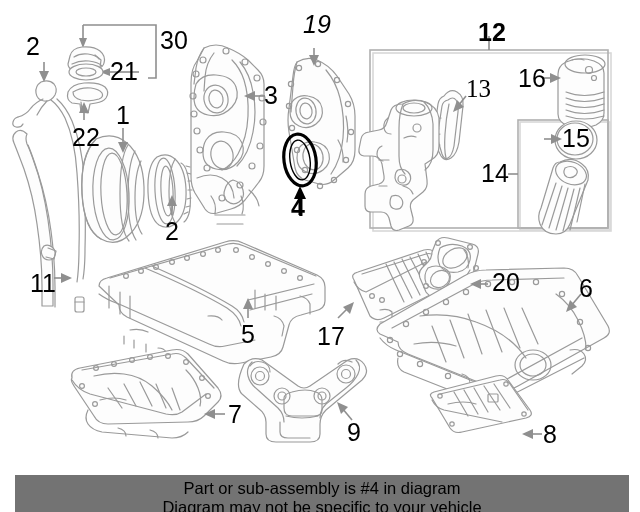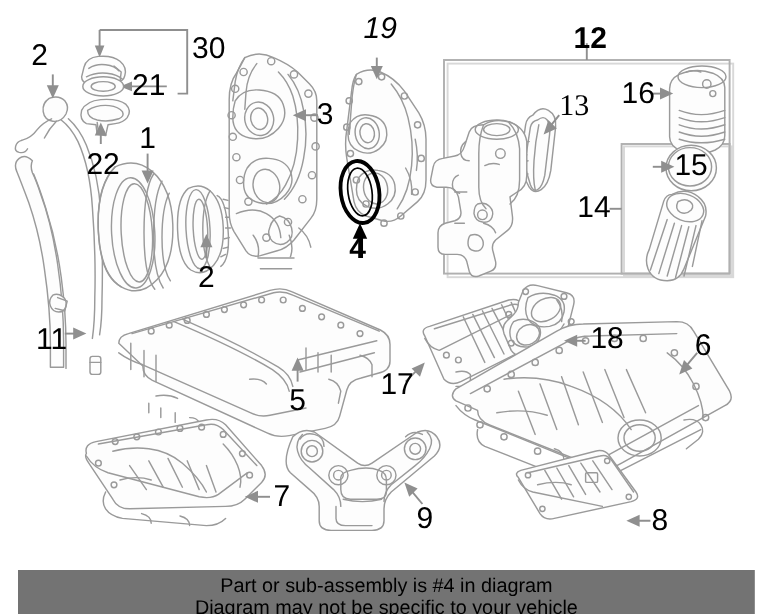--- a/index.html
+++ b/index.html
@@ -452,22 +452,22 @@
   <div class="lbl" style="left:291px; top:195px; font-weight:bold;">4</div>
   <div class="lbl" style="left:303px; top:12px;font-style:italic;">19</div>
   <div class="lbl" style="left:478px; top:20px;font-weight:bold;">12</div>
   <div class="lbl" style="left:466px; top:76px;font-family:Liberation Serif, serif;">13</div>
   <div class="lbl" style="left:518px; top:66px;">16</div>
   <div class="lbl" style="left:518px; top:126px;margin-left:44px;">15</div>
   <div class="lbl" style="left:481px; top:161px;">14</div>
   <div class="lbl" style="left:30px;  top:271px;">11</div>
   <div class="lbl" style="left:241px; top:322px;">5</div>
   <div class="lbl" style="left:579px; top:276px;">6</div>
-  <div class="lbl" style="left:317px; top:308px;">17</div>
-  <div class="lbl" style="left:492px; top:270px;">18</div>
+  <div class="lbl" style="left:317px; top:324px;">17</div>
+  <div class="lbl" style="left:492px; top:270px;">20</div>
   <div class="lbl" style="left:228px; top:402px;">7</div>
   <div class="lbl" style="left:347px; top:420px;">9</div>
   <div class="lbl" style="left:543px; top:422px;">8</div>
 
   <div id="banner">
     <div>Part or sub-assembly is #4 in diagram</div>
     <div>Diagram may not be specific to your vehicle</div>
   </div>
 
 </div>

